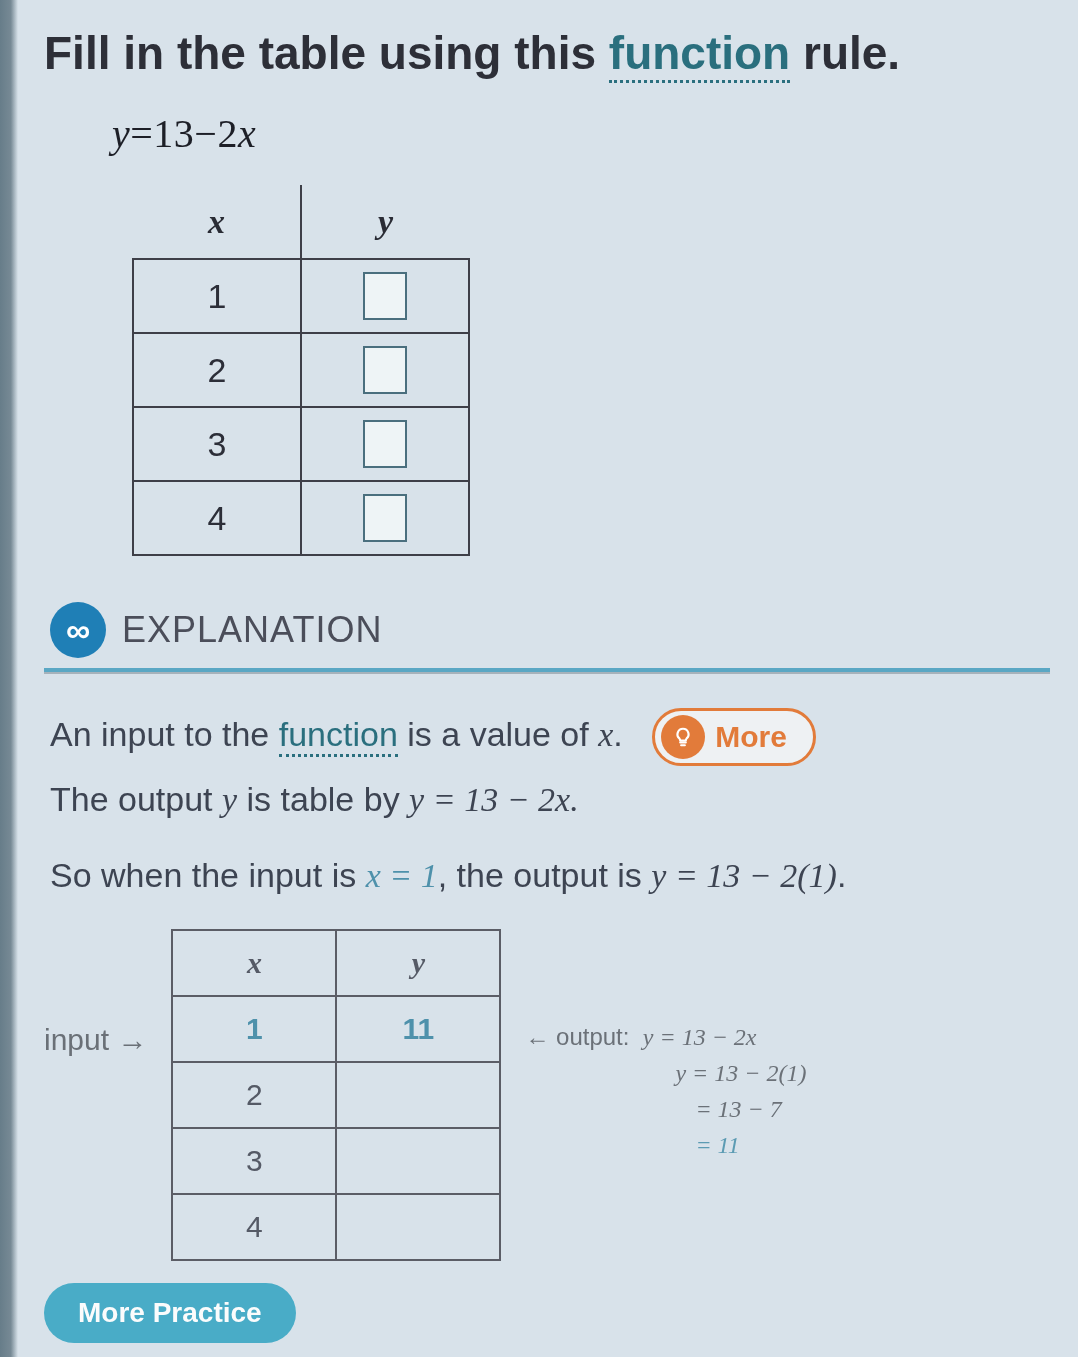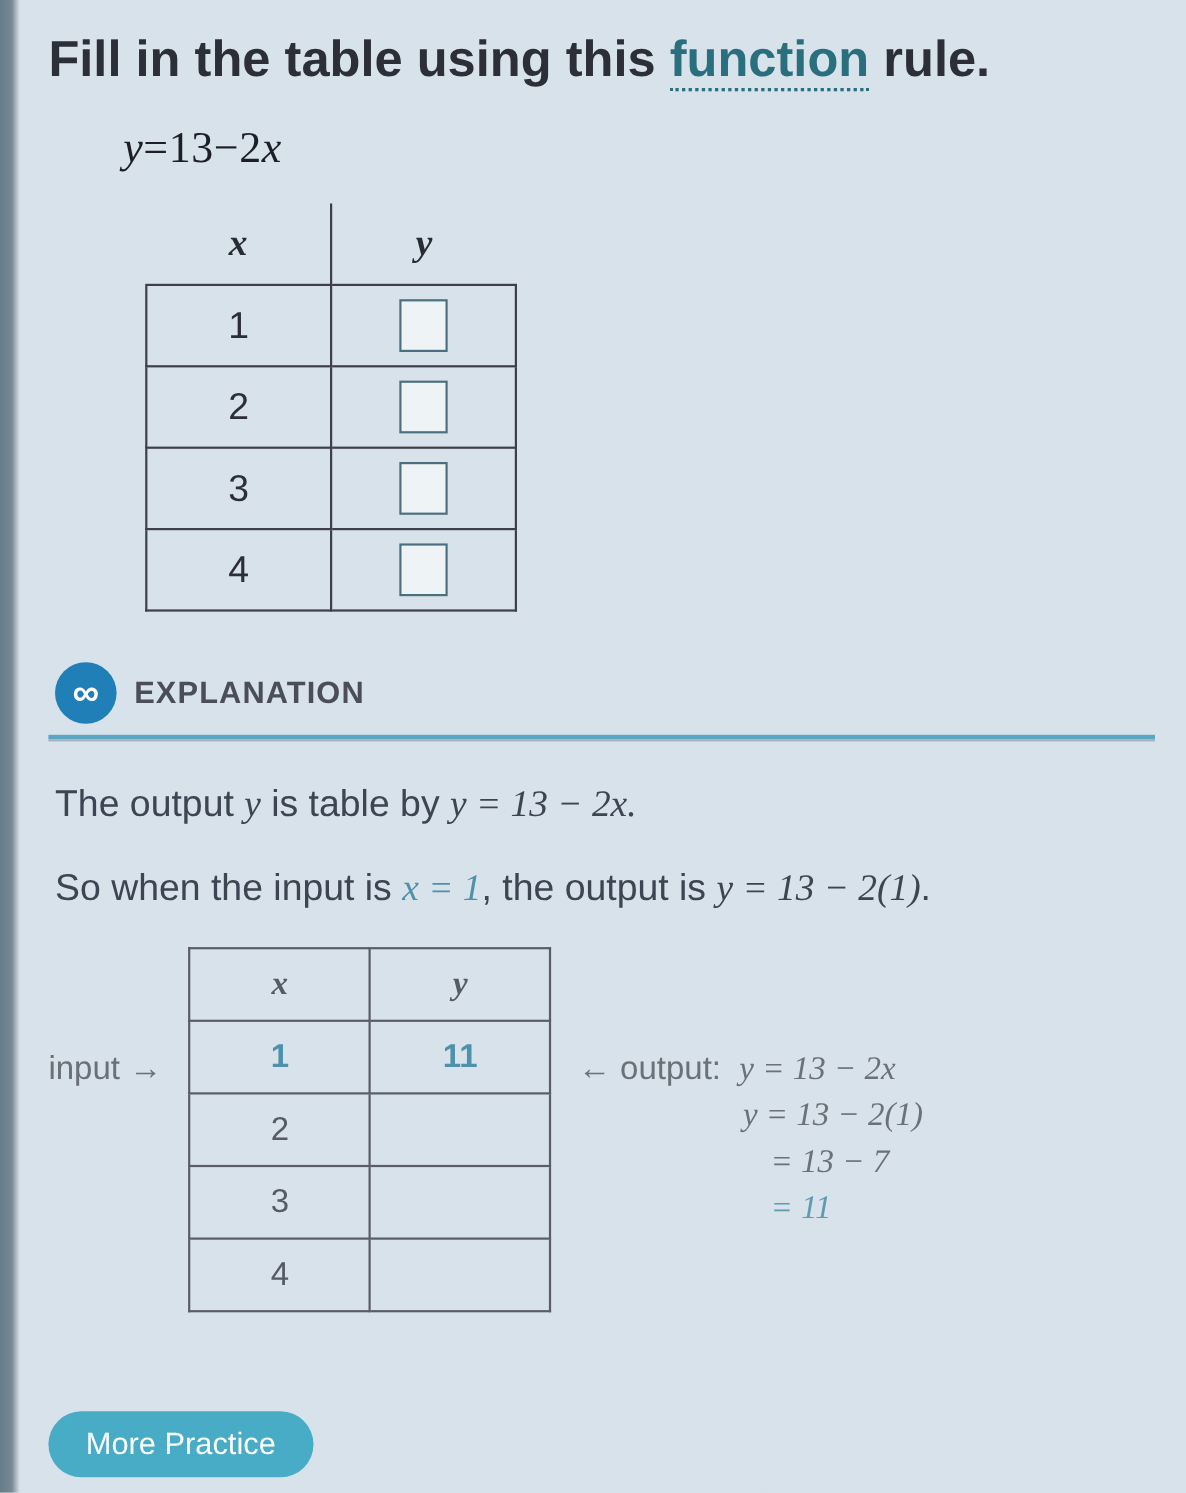--- a/index.html
+++ b/index.html
@@ -80,22 +80,22 @@
   }
   .infinity-badge {
     width: 56px; height: 56px;
     border-radius: 50%;
     background: #1f7fb6;
     color: #fff;
     display: flex; align-items: center; justify-content: center;
     font-size: 34px; font-weight: 700;
   }
   .expl-label {
-    font-size: 28px;
-    font-weight: 700;
+    font-size: 36px;
+    font-weight: 400;
     letter-spacing: 1px;
     color: #4b4e5a;
   }
   .expl-rule {
     border: none;
     border-top: 4px solid #5aa7c4;
     border-bottom: 2px solid #a6b2bb;
     margin: 10px 0 34px 0;
   }
   .para {
@@ -145,33 +145,33 @@
     font-size: 30px;
     color: #555a66;
   }
   .tbl2 th {
     font-family: Georgia, 'Times New Roman', serif;
     font-style: italic; font-weight: 700;
   }
   .tbl2 .hot { color: #4e91ab; font-weight: 700; }
   .out-col {
     padding-top: 94px;
-    font-size: 30px;
+    font-size: 24px;
     color: #6b7178;
   }
   .out-col .line { margin-bottom: 8px; white-space: nowrap; }
   .out-col .fn { font-family: Georgia,'Times New Roman',serif; font-style: italic; }
   .out-col .blue { color: #5c9bb3; }
   .out-col .eqsp { display:inline-block; width: 150px; }
   .more-practice {
     position: absolute;
     left: 44px; bottom: 14px;
     background: #3aa7c4;
     color: #fff;
-    font-weight: 400;
+    font-weight: 700;
     font-size: 28px;
     padding: 14px 34px;
     border-radius: 999px;
     opacity: .9;
   }
 </style>
 </head>
 <body>
 
 <div class="left-edge"></div>
@@ -213,20 +213,33 @@
 
   <div class="expl-row">
     <div class="infinity-badge">
       <span>∞</span>
     </div>
     <div class="expl-label">EXPLANATION</div>
   </div>
   <hr class="expl-rule">
 
   <div class="para">
+    <span>An input to the </span><span class="term-link">function</span><span> is a value of </span><span class="fn">x</span><span>.</span>
+    <span class="more-pill">
+      <span class="bulb">
+        <svg width="22" height="22" viewBox="0 0 24 24" fill="none" stroke="#fff" stroke-width="2.4" stroke-linecap="round" stroke-linejoin="round">
+            <path d="M9 18h6"></path>
+            <path d="M10 21h4"></path>
+            <path d="M12 3a6 6 0 0 0-4 10.5c.8.9 1 1.5 1 2.5h6c0-1 .2-1.6 1-2.5A6 6 0 0 0 12 3z"></path>
+          </svg>
+      </span>
+      <span class="more-txt">More</span>
+    </span>
+  </div>
+  <div class="para">
     <span>The output </span><span class="fn">y</span><span> is table by </span><span class="fn">y = 13 − 2x.</span>
   </div>
 
   <div class="para so-line">
     <span>So when the input is </span><span class="fn" style="color:#4e91ab">x = 1</span><span>, the output is </span><span class="fn">y = 13 − 2(1)</span><span>.</span>
   </div>
 
   <div class="worked-row">
     <div class="input-label"><span>input →</span></div>
 

